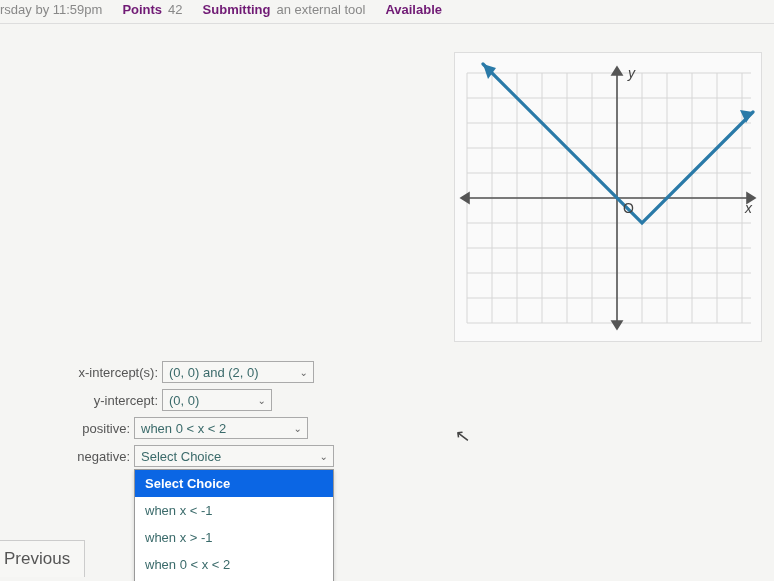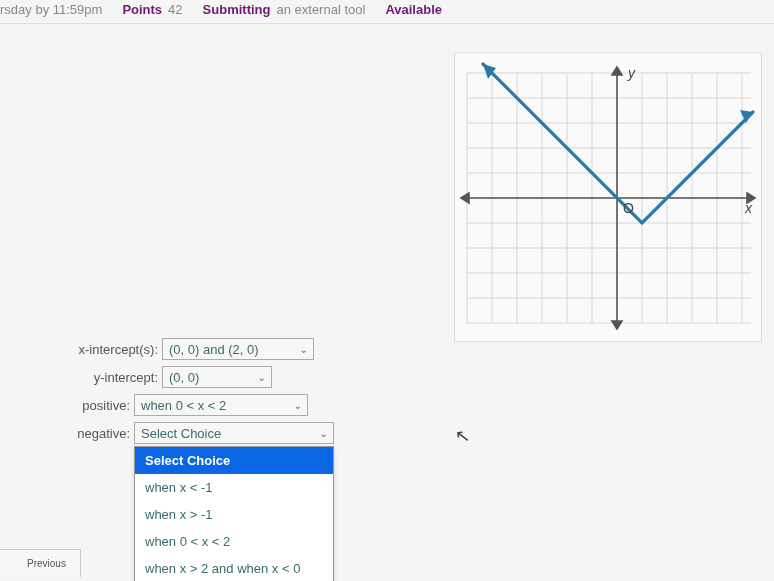--- a/index.html
+++ b/index.html
@@ -29,21 +29,21 @@
       position: absolute;
       top: 52px;
       left: 454px;
       width: 308px;
       height: 290px;
       background: #fafafa;
       border: 1px solid #ddd;
     }
     .fields {
       position: absolute;
-      top: 338px;
+      top: 361px;
       left: 72px;
       display: flex;
       flex-direction: column;
       gap: 6px;
       font-size: 13px;
       color: #555;
     }
     .row { display: flex; align-items: center; }
     .lbl { text-align: right; margin-right: 4px; white-space: nowrap; }
     .sel {
@@ -80,26 +80,26 @@
     }
     .dropdown .opt.highlight {
       background: #0b66e4;
       color: #fff;
       font-weight: 600;
     }
     .prev-btn {
       position: absolute;
       left: 0;
       bottom: 4px;
-      padding: 8px 14px 8px 27px;
+      padding: 8px 14px 8px 4px;
       border-top: 1px solid #ccc;
       border-right: 1px solid #ccc;
       background: #f7f7f5;
       color: #555;
-      font-size: 10px;
+      font-size: 17px;
     }
     .cursor {
       position: absolute;
       left: 455px;
       top: 425px;
       font-size: 18px;
       color: #444;
       transform: rotate(-8deg);
     }
   </style>

